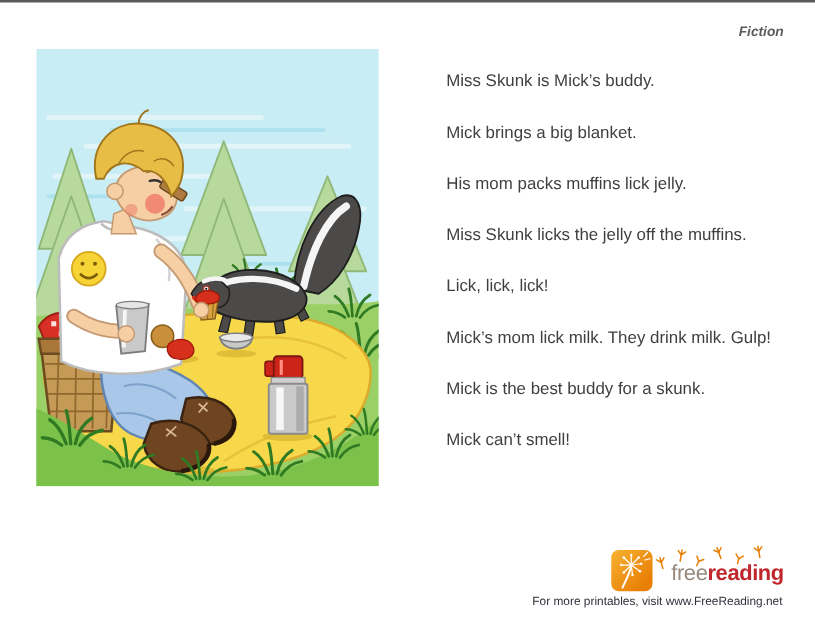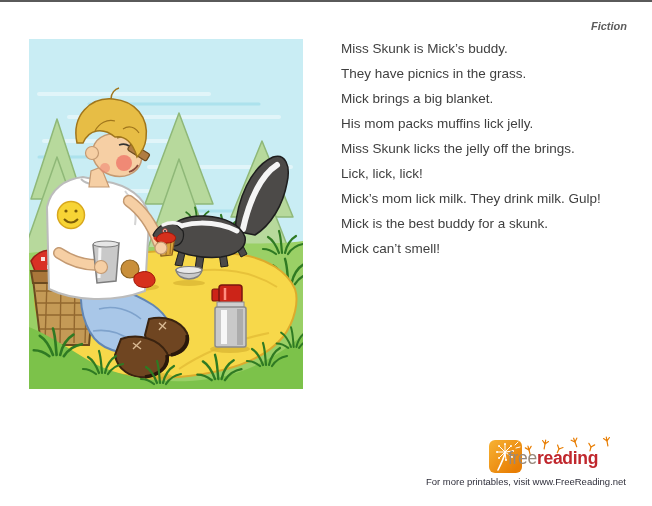--- a/index.html
+++ b/index.html
@@ -10,31 +10,31 @@
   .top-bar{position:absolute;left:0;top:0;width:652px;height:2px;background:var(--topbar);}
   .fiction-label{
     position:absolute;top:20px;right:25px;font-size:11px;font-weight:bold;
     color:var(--fiction);
     font-style:italic;
   }
   .story{
     position:absolute;left:341px;top:36px;width:300px;
     font-size:13.5px;color:var(--text);
   }
-  .story p{margin:0;line-height:25px;white-space:nowrap;}
+  .story p{margin:16px;line-height:25px;white-space:nowrap;}
   .illustration{
     position:absolute;left:29px;top:39px;width:274px;height:350px;
   }
   .logo-box{
     position:absolute;left:489px;top:440px;width:33px;height:33px;border-radius:6px;
     background:linear-gradient(135deg,var(--logo-orange1) 0%,var(--logo-orange2) 85%);
   }
   .logo-seeds{position:absolute;left:521px;top:436px;}
   .logo-text{
-    position:absolute;left:508px;top:448px;font-size:17.5px;letter-spacing:-0.3px;
+    position:absolute;left:537px;top:448px;font-size:17.5px;letter-spacing:-0.3px;
     white-space:nowrap;
     text-align:center;
   }
   .logo-free{color:var(--logo-gray);font-weight:400;}
   .logo-reading{color:var(--logo-red);font-weight:700;}
   .tagline{
     position:absolute;right:26px;top:476px;font-size:9.5px;color:var(--tagline);text-align:center;
   }
 </style>
 </head>
@@ -229,24 +229,23 @@
     <use href="#tuft" transform="translate(24,316) scale(1.2)"></use>
     <use href="#tuft" transform="translate(70,334)"></use>
     <use href="#tuft" transform="translate(128,344)"></use>
     <use href="#tuft" transform="translate(186,340) scale(1.1)"></use>
     <use href="#tuft" transform="translate(234,326)"></use>
     <use href="#tuft" transform="translate(262,308) scale(.9)"></use>
   </svg>
 
   <div class="story">
     <p>Miss Skunk is Mick’s buddy.</p>
-    <p>They have picnics in the grass.</p>
     <p>Mick brings a big blanket.</p>
     <p>His mom packs muffins lick jelly.</p>
-    <p>Miss Skunk licks the jelly off the brings.</p>
+    <p>Miss Skunk licks the jelly off the muffins.</p>
     <p>Lick, lick, lick!</p>
     <p>Mick’s mom lick milk. They drink milk. Gulp!</p>
     <p>Mick is the best buddy for a skunk.</p>
     <p>Mick can’t smell!</p>
   </div>
 
   <div class="logo-box">
     <svg width="33" height="33" viewBox="0 0 33 33">
       <path d="M9,30 C12,24 14.5,19 16,13" stroke="#ffffff" stroke-width="1.6" fill="none" stroke-linecap="round"></path>
       <g stroke="#ffffff" stroke-width="1">

